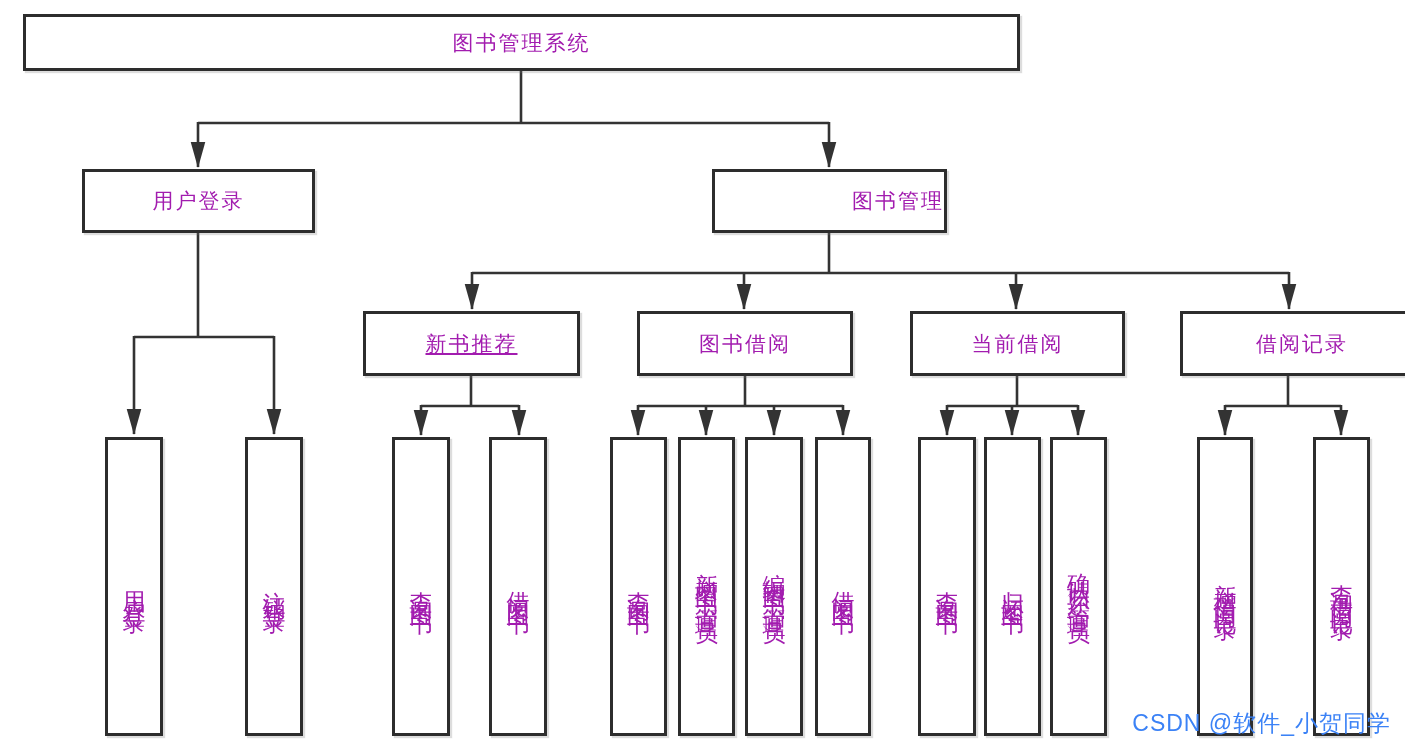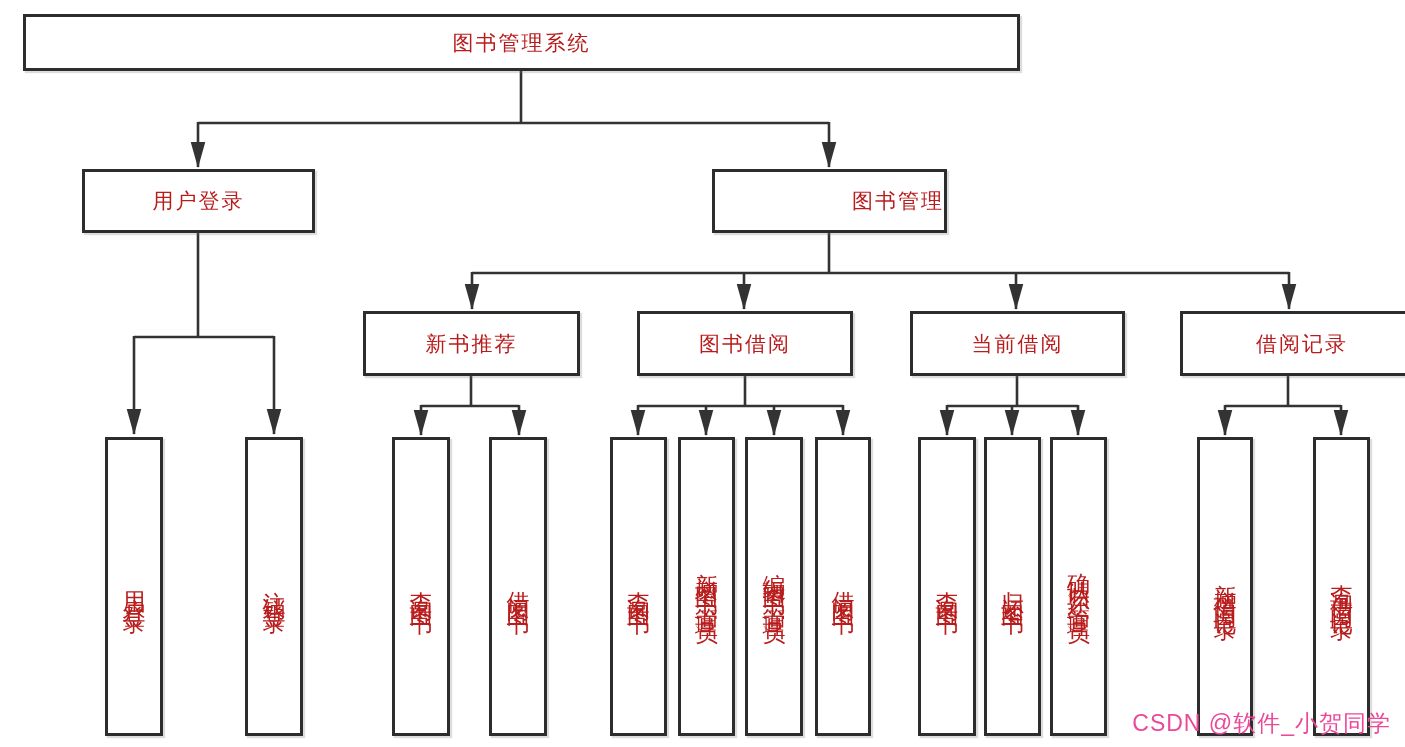--- a/index.html
+++ b/index.html
@@ -28,41 +28,41 @@
   }
   .node {
     position: absolute;
     box-sizing: border-box;
     background: #ffffff;
     border: 3px solid #2d2d2d;
     box-shadow: 2px 2px 1px rgba(120,120,120,0.25);
     display: flex;
     align-items: center;
     justify-content: center;
-    color: #b91c1c;
+    color: #a21caf;
     z-index: 2;
   }
   .node.h span {
     font-size: 21px;
     letter-spacing: 2px;
     white-space: nowrap;
   }
   .node.v span {
     writing-mode: vertical-rl;
     font-size: 23px;
     letter-spacing: 7px;
     line-height: 1;
     white-space: nowrap;
   }
   .watermark {
     position: absolute;
     right: 14px;
     bottom: 8px;
     font-size: 23px;
-    color: #ec4899;
+    color: #3b82f6;
     letter-spacing: 1px;
     z-index: 6;
     white-space: nowrap;
   }
 </style>
 </head>
 <body>
 
 <div class="canvas">
 
@@ -117,21 +117,21 @@
     <span>图书管理系统</span>
   </div>
 
   <div class="node h" style="left:82px; top:169px; width:233px; height:64px;">
     <span>用户登录</span>
   </div>
   <div class="node h" style="left:712px; top:169px; width:235px; height:64px;justify-content:flex-end;">
     <span>图书管理</span>
   </div>
 
-  <div class="node h" style="left:363px; top:311px; width:217px; height:65px;">
+  <div class="node h" style="left:363px; top:311px; width:217px; height:65px;text-decoration:underline;">
     <span>新书推荐</span>
   </div>
   <div class="node h" style="left:637px; top:311px; width:216px; height:65px;">
     <span>图书借阅</span>
   </div>
   <div class="node h" style="left:910px; top:311px; width:215px; height:65px;">
     <span>当前借阅</span>
   </div>
   <div class="node h" style="left:1180px; top:311px; width:244px; height:65px;">
     <span>借阅记录</span>

